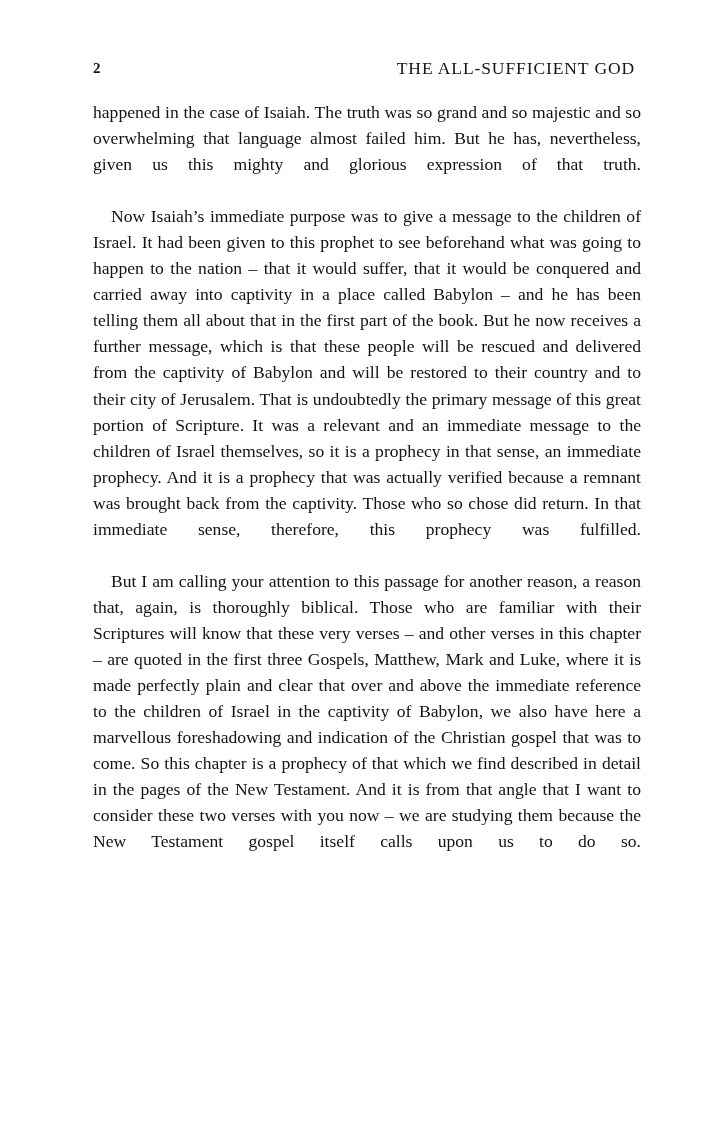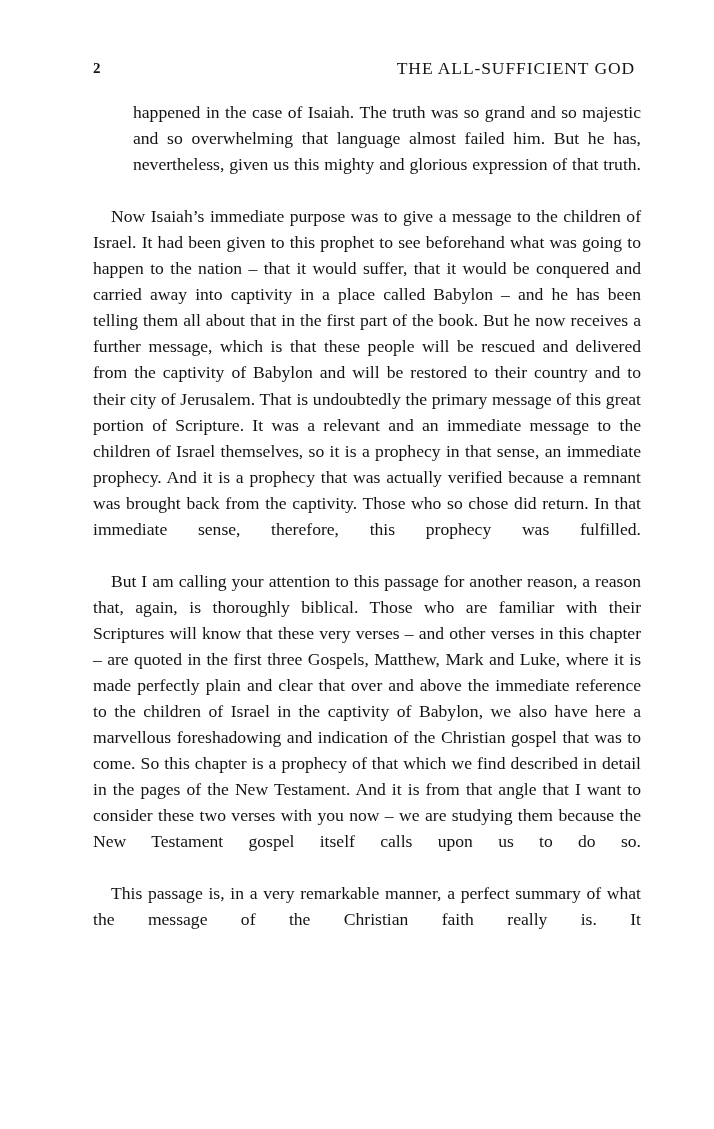--- a/index.html
+++ b/index.html
@@ -74,21 +74,20 @@
     -webkit-hyphens: none;
     word-spacing: 0.1px;
   }
 
   .para.indent {
     text-indent: 18px;
   }
 
   .para.flush {
     text-indent: 0;
-    margin-left: 40px;
   }
 
   
   .para::after {
     content: "";
     display: inline-block;
     width: 100%;
   }
 </style>
 </head>
@@ -98,16 +97,15 @@
 
   <div class="running-head">
     <span class="folio">2</span>
     <span class="head-title">THE ALL-SUFFICIENT GOD</span>
   </div>
 
   <div class="textblock">
     <p class="para flush">happened in the case of Isaiah. The truth was so grand and so majestic and so overwhelming that language almost failed him. But he has, nevertheless, given us this mighty and glorious expression of that truth.</p>
     <p class="para indent">Now Isaiah’s immediate purpose was to give a message to the children of Israel. It had been given to this prophet to see beforehand what was going to happen to the nation – that it would suffer, that it would be conquered and carried away into captivity in a place called Babylon – and he has been telling them all about that in the first part of the book. But he now receives a further message, which is that these people will be rescued and delivered from the captivity of Babylon and will be restored to their country and to their city of Jerusalem. That is undoubtedly the primary message of this great portion of Scripture. It was a relevant and an immediate message to the children of Israel themselves, so it is a prophecy in that sense, an immediate prophecy. And it is a prophecy that was actually verified because a remnant was brought back from the captivity. Those who so chose did return. In that immediate sense, therefore, this prophecy was fulfilled.</p>
     <p class="para indent">But I am calling your attention to this passage for another reason, a reason that, again, is thoroughly biblical. Those who are familiar with their Scriptures will know that these very verses – and other verses in this chapter – are quoted in the first three Gospels, Matthew, Mark and Luke, where it is made perfectly plain and clear that over and above the immediate reference to the children of Israel in the captivity of Babylon, we also have here a marvellous foreshadowing and indication of the Christian gospel that was to come. So this chapter is a prophecy of that which we find described in detail in the pages of the New Testament. And it is from that angle that I want to consider these two verses with you now – we are studying them because the New Testament gospel itself calls upon us to do so.</p>
-    <p class="para indent">This passage is, in a very remarkable manner, a perfect summary of what the message of the Christian faith really is. It</p>
   </div>
 
 </div>
 
 </body></html>

